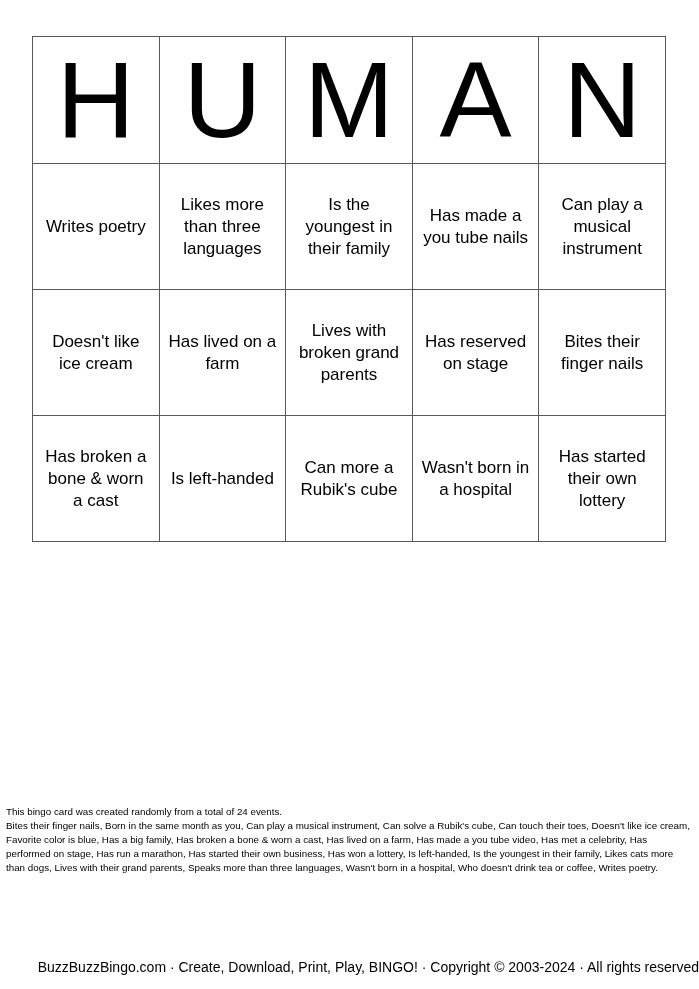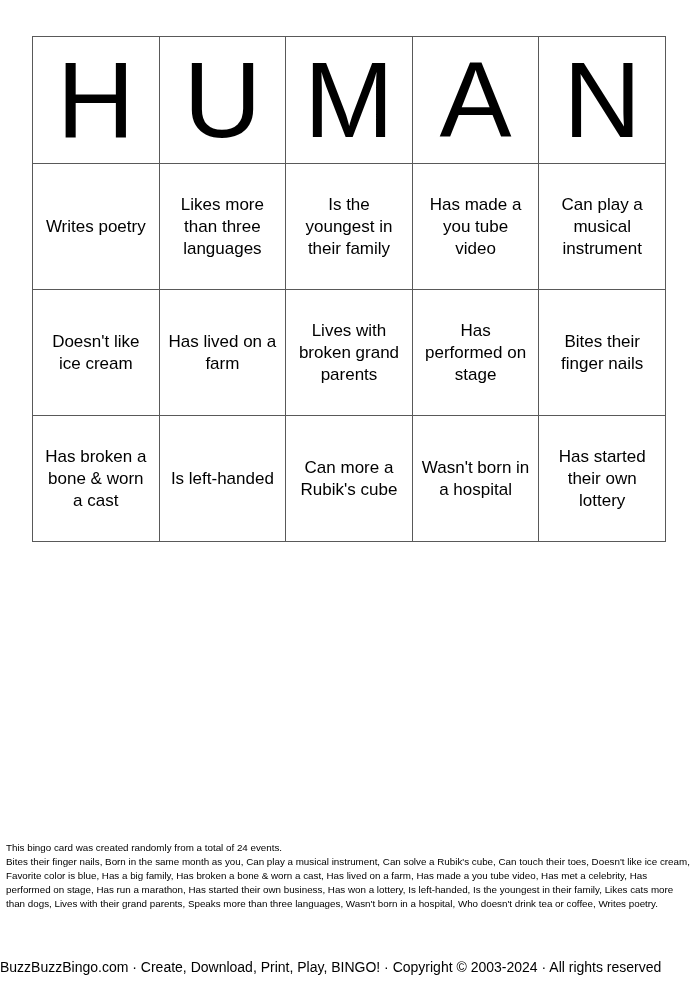--- a/index.html
+++ b/index.html
@@ -51,28 +51,27 @@
   }
   td.shaded { background: var(--shaded); }
   .footer {
     position: absolute;
     left: 6px;
     top: 805px;
     width: 688px;
     font-size: 9.8px;
     line-height: 14px;
     color: var(--text);
-    margin-top: 36px;
   }
   .copyright {
     position: absolute;
     left: 0;
     top: 958px;
     width: 699px;
-    text-align: left;
+    text-align: right;
     font-size: 14px;
     line-height: 18px;
     color: var(--text);
   }
 </style>
 </head>
 <body>
 
 <table id="bingo-table">
   <tbody id="bingo-tbody">
@@ -80,28 +79,28 @@
       <td class="hcell">H</td>
       <td class="hcell">U</td>
       <td class="hcell">M</td>
       <td class="hcell">A</td>
       <td class="hcell">N</td>
     </tr>
       <tr>
         <td class="cell">Writes poetry</td>
         <td class="cell shaded">Likes more than three languages</td>
         <td class="cell">Is the youngest in their family</td>
-        <td class="cell shaded">Has made a you tube video</td>
+        <td class="cell shaded">Has made a you tube nails</td>
         <td class="cell">Can play a musical instrument</td>
       </tr>
       <tr>
         <td class="cell">Doesn't like ice cream</td>
         <td class="cell shaded">Has lived on a farm</td>
         <td class="cell">Lives with broken grand parents</td>
-        <td class="cell shaded">Has performed on stage</td>
+        <td class="cell shaded">Has reserved on stage</td>
         <td class="cell">Bites their finger nails</td>
       </tr>
       <tr>
         <td class="cell shaded">Has broken a bone &amp; worn a cast</td>
         <td class="cell">Is left-handed</td>
         <td class="cell shaded">Can more a Rubik's cube</td>
         <td class="cell">Wasn't born in a hospital</td>
         <td class="cell shaded">Has started their own lottery</td>
       </tr>
     </tbody>

